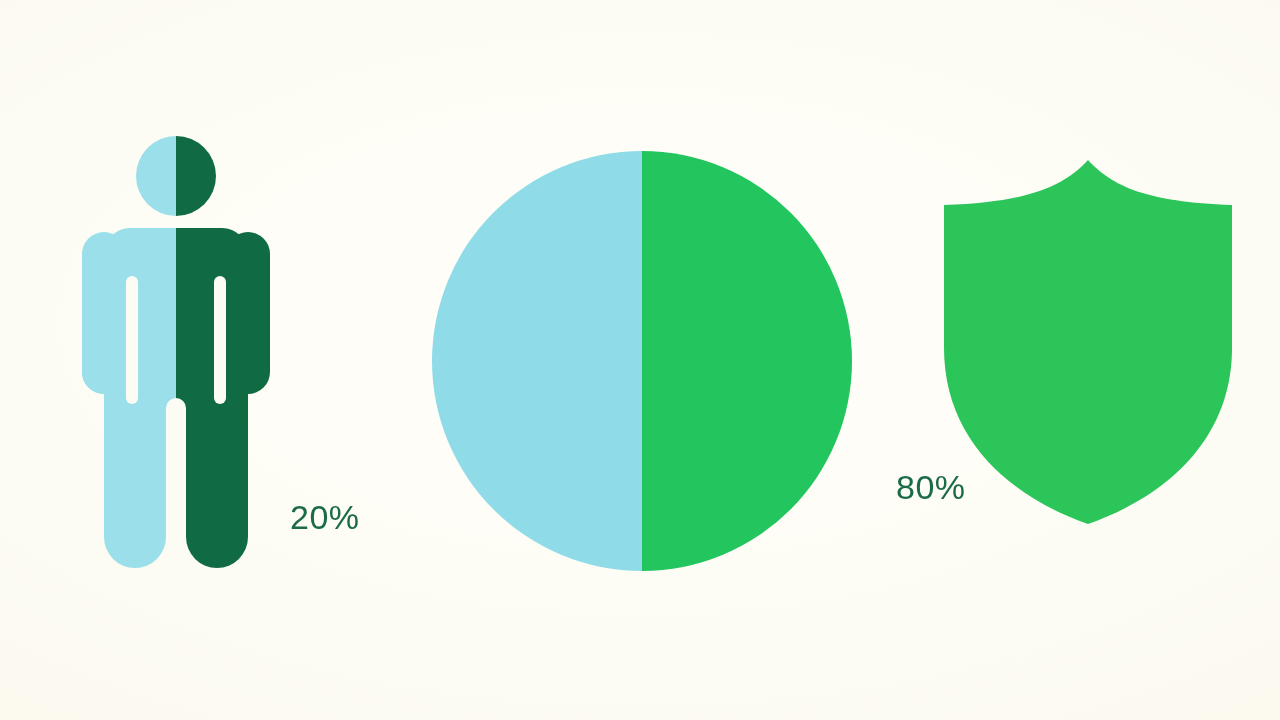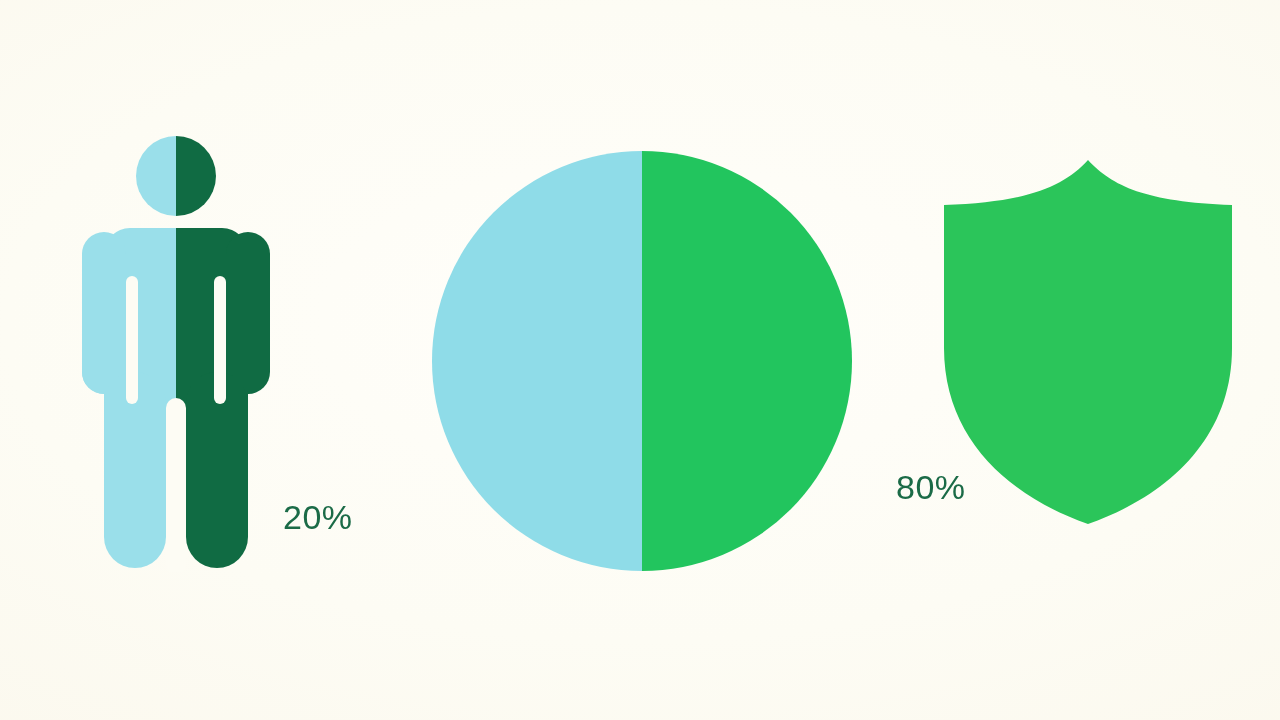--- a/index.html
+++ b/index.html
@@ -61,21 +61,21 @@
     position: absolute;
     font-family: "Liberation Sans", sans-serif;
     font-size: 34px;
     font-weight: 500;
     letter-spacing: 0.5px;
     color: #1b6b47;
     white-space: nowrap;
     line-height: 1;
   }
   #label-left {
-    left: 283px;
+    left: 290px;
     top: 500px;
   }
   #label-right {
     left: 896px;
     top: 470px;
   }
 </style>
 </head>
 <body style="background: rgb(253, 252, 244);">
 

